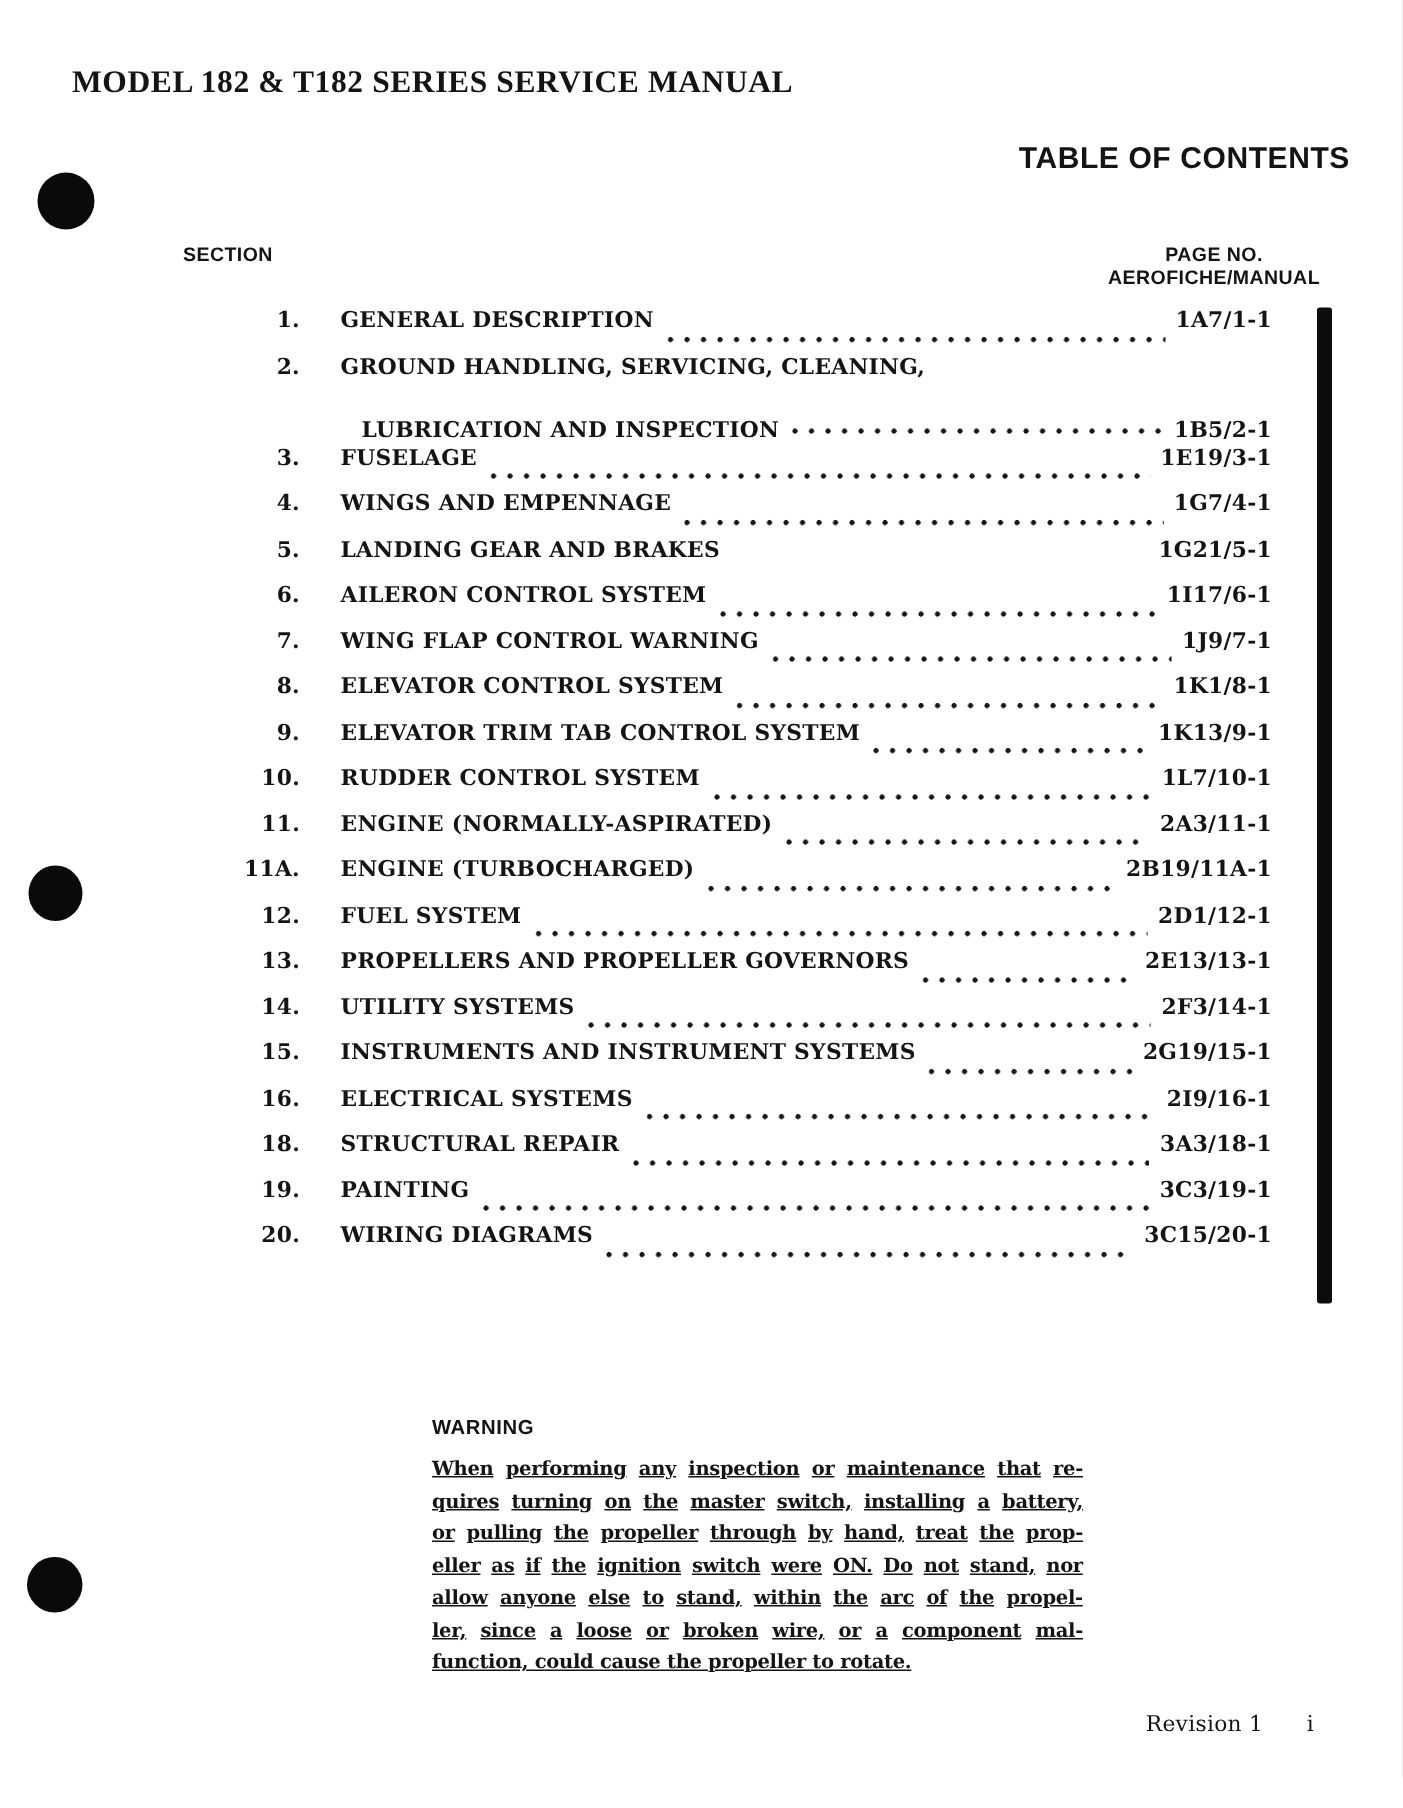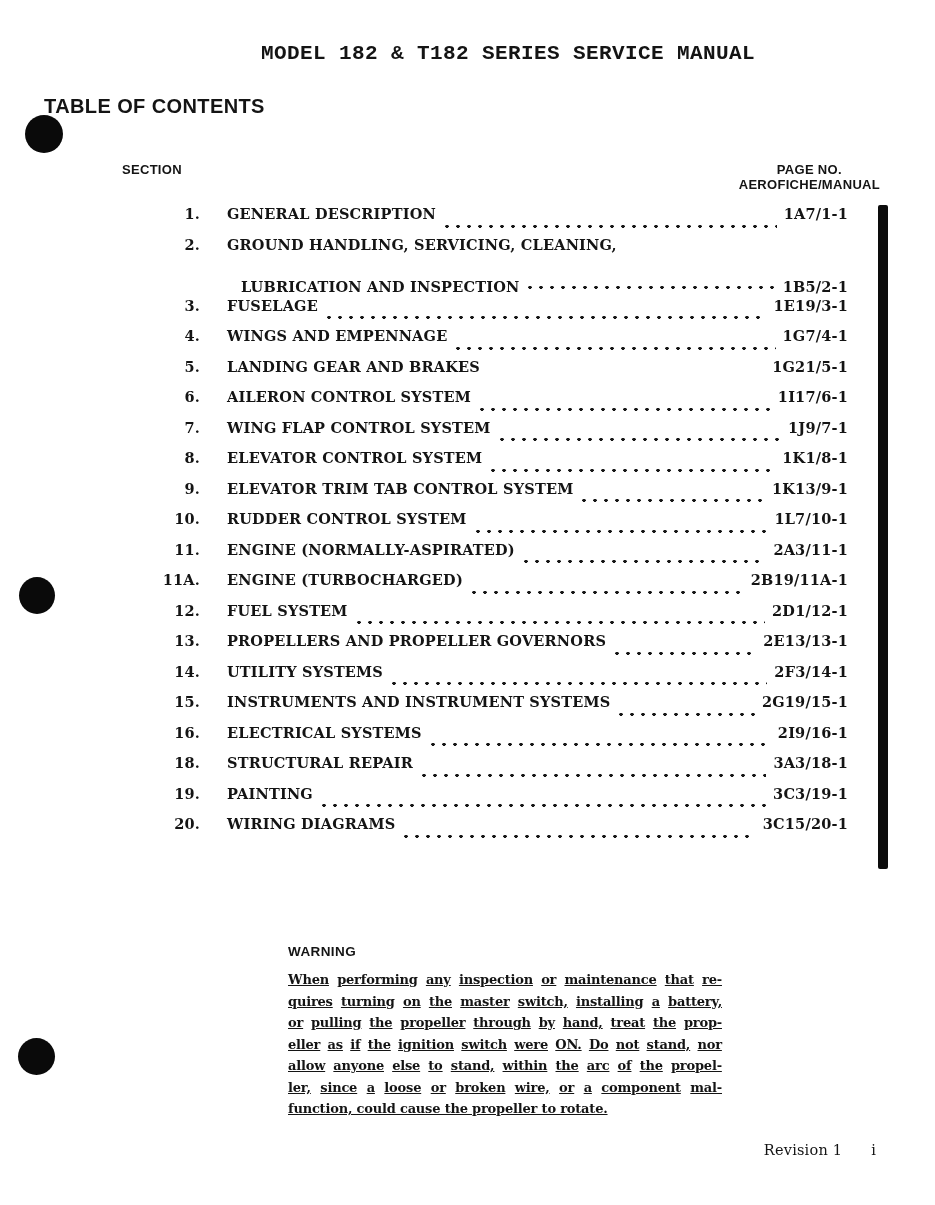--- a/index.html
+++ b/index.html
@@ -32,30 +32,29 @@
     position:absolute;
     left:878px; top:205px;
     width:10px; height:664px;
     background:#0c0c0c;
     border-radius:2px;
   }
 
   
   .doc-title{
     position:absolute; top:42px; left:0; width:100%;
-    padding-left:116px; padding-right:35px;
-    text-align:center;
-    font-family:Liberation Mono, monospace;
+    padding-left:48px; padding-right:35px;
+    font-family:Liberation Serif, serif;
     font-weight:bold; font-size:21px; letter-spacing:.4px;
     white-space:nowrap;
   }
   .toc-title{
     position:absolute; top:95px; left:0; width:100%;
     padding-left:44px; padding-right:35px;
-    text-align:left;
+    text-align:right;
     font-family:"Liberation Sans", sans-serif;
     font-weight:bold; font-size:20px; letter-spacing:.4px;
   }
 
   
   .toc-header{
     position:absolute; top:162px; left:122px; right:55px;
     display:flex; justify-content:space-between; align-items:flex-start;
     font-family:"Liberation Sans", sans-serif;
     font-weight:bold; font-size:13px; letter-spacing:.3px;
@@ -177,21 +176,21 @@
     <span class="toc-page">1G21/5-1</span>
   </div>
       <div class="toc-row">
     <span class="toc-num">6.</span>
     <span class="toc-title-text">AILERON CONTROL SYSTEM</span>
     <span class="toc-leader"></span>
     <span class="toc-page">1I17/6-1</span>
   </div>
       <div class="toc-row">
     <span class="toc-num">7.</span>
-    <span class="toc-title-text">WING FLAP CONTROL SYSTEM</span>
+    <span class="toc-title-text">WING FLAP CONTROL WARNING</span>
     <span class="toc-leader"></span>
     <span class="toc-page">1J9/7-1</span>
   </div>
       <div class="toc-row">
     <span class="toc-num">8.</span>
     <span class="toc-title-text">ELEVATOR CONTROL SYSTEM</span>
     <span class="toc-leader"></span>
     <span class="toc-page">1K1/8-1</span>
   </div>
       <div class="toc-row">

